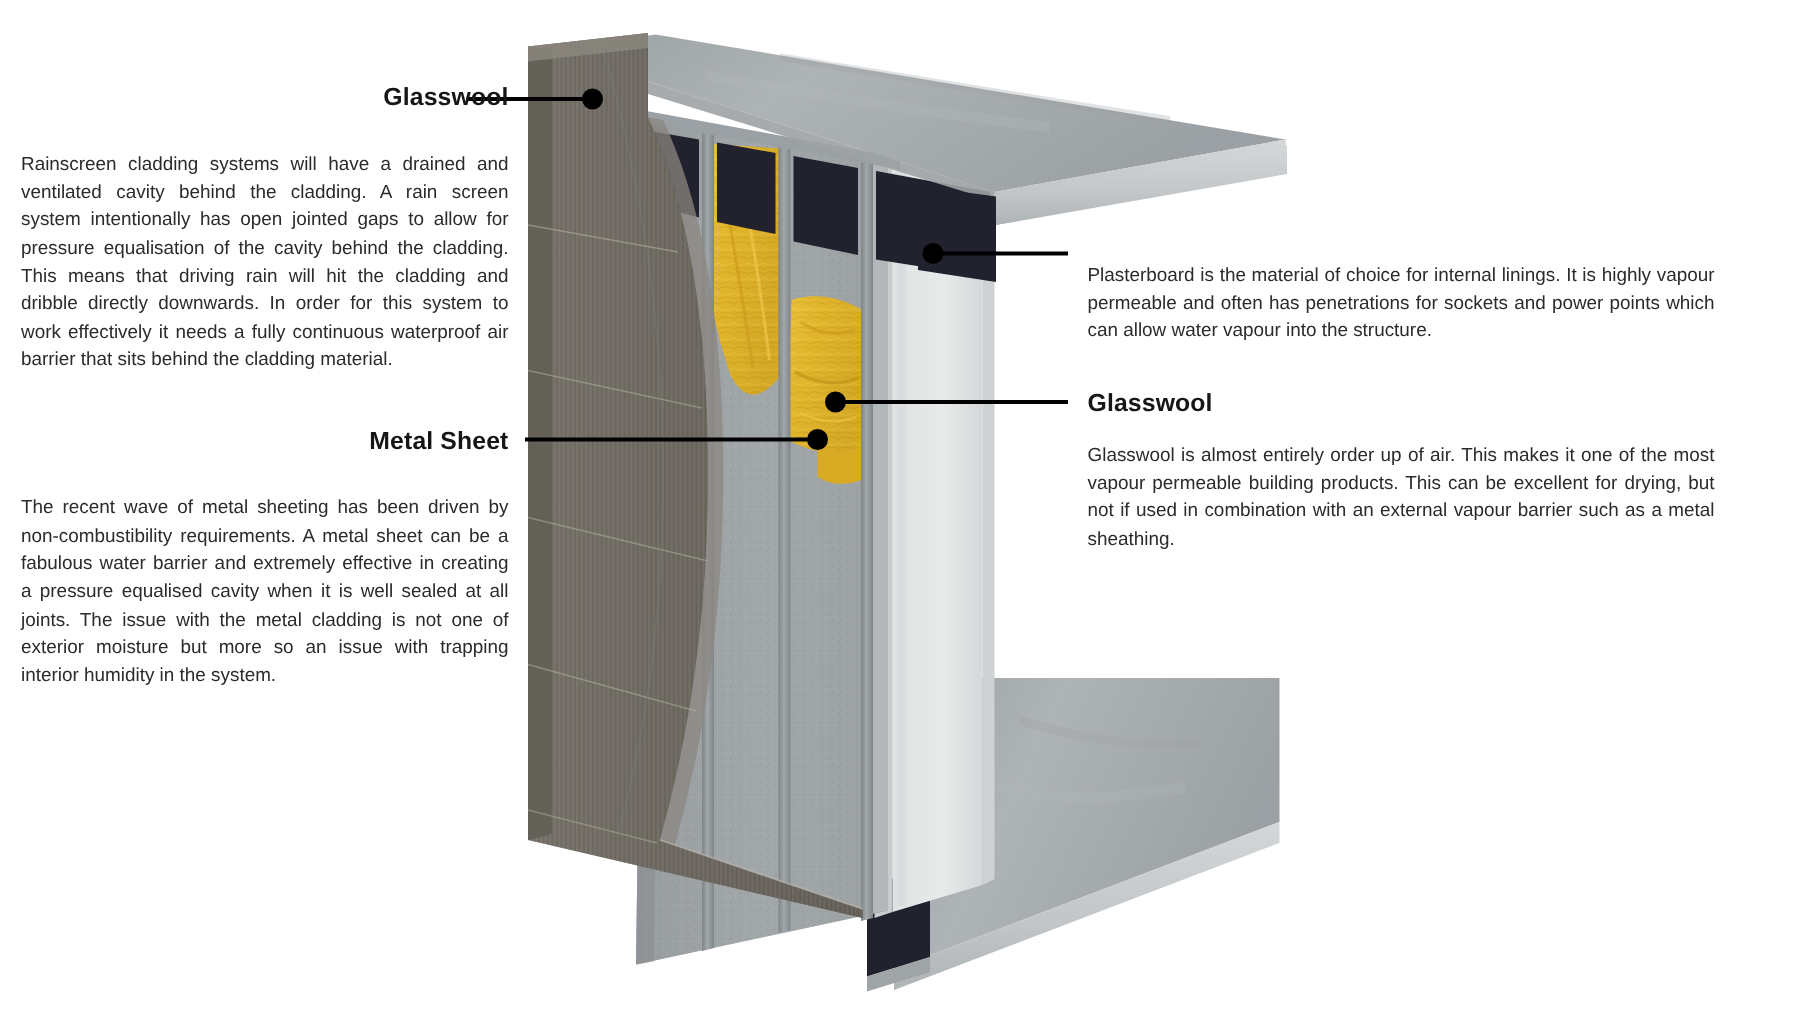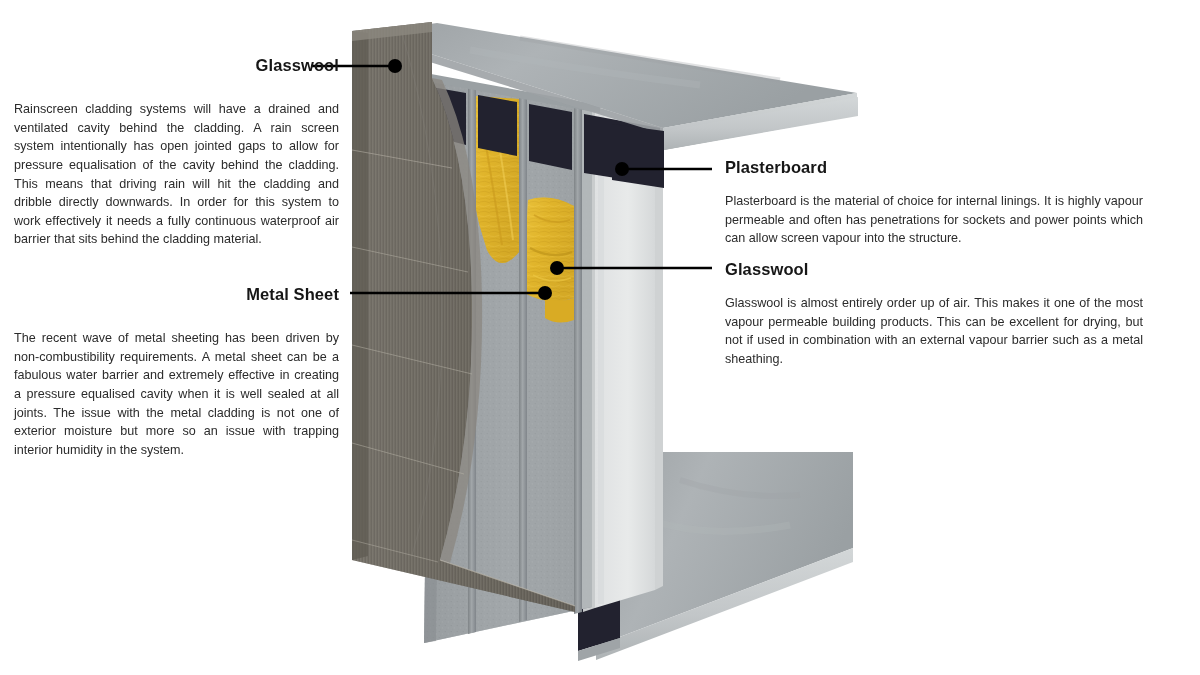--- a/index.html
+++ b/index.html
@@ -260,22 +260,21 @@
     <div class="heading left-head">Glasswool</div>
     <div class="body">Rainscreen cladding systems will have a drained and ventilated cavity behind the cladding. A rain screen system intentionally has open jointed gaps to allow for pressure equalisation of the cavity behind the cladding. This means that driving rain will hit the cladding and dribble directly downwards. In order for this system to work effectively it needs a fully continuous waterproof air barrier that sits behind the cladding material.</div>
   </div>
 
   <div class="callout nosel" id="metalsheet-block">
     <div class="heading left-head">Metal Sheet</div>
     <div class="body">The recent wave of metal sheeting has been driven by non-combustibility requirements. A metal sheet can be a fabulous water barrier and extremely effective in creating a pressure equalised cavity when it is well sealed at all joints. The issue with the metal cladding is not one of exterior moisture but more so an issue with trapping interior humidity in the system.</div>
   </div>
 
   <div class="callout nosel" id="plasterboard-block">
-    <div class="heading">Plasterboard</div>
-    <div class="body">Plasterboard is the material of choice for internal linings. It is highly vapour permeable and often has penetrations for sockets and power points which can allow screen vapour into the structure.</div>
+    <div class="body">Plasterboard is the material of choice for internal linings. It is highly vapour permeable and often has penetrations for sockets and power points which can allow water vapour into the structure.</div>
   </div>
 
   <div class="callout nosel" id="glasswool-block">
     <div class="heading">Glasswool</div>
     <div class="body">Glasswool is almost entirely order up of air. This makes it one of the most vapour permeable building products. This can be excellent for drying, but not if used in combination with an external vapour barrier such as a metal sheathing.</div>
   </div>
 
 </div>
 
 </body></html>

